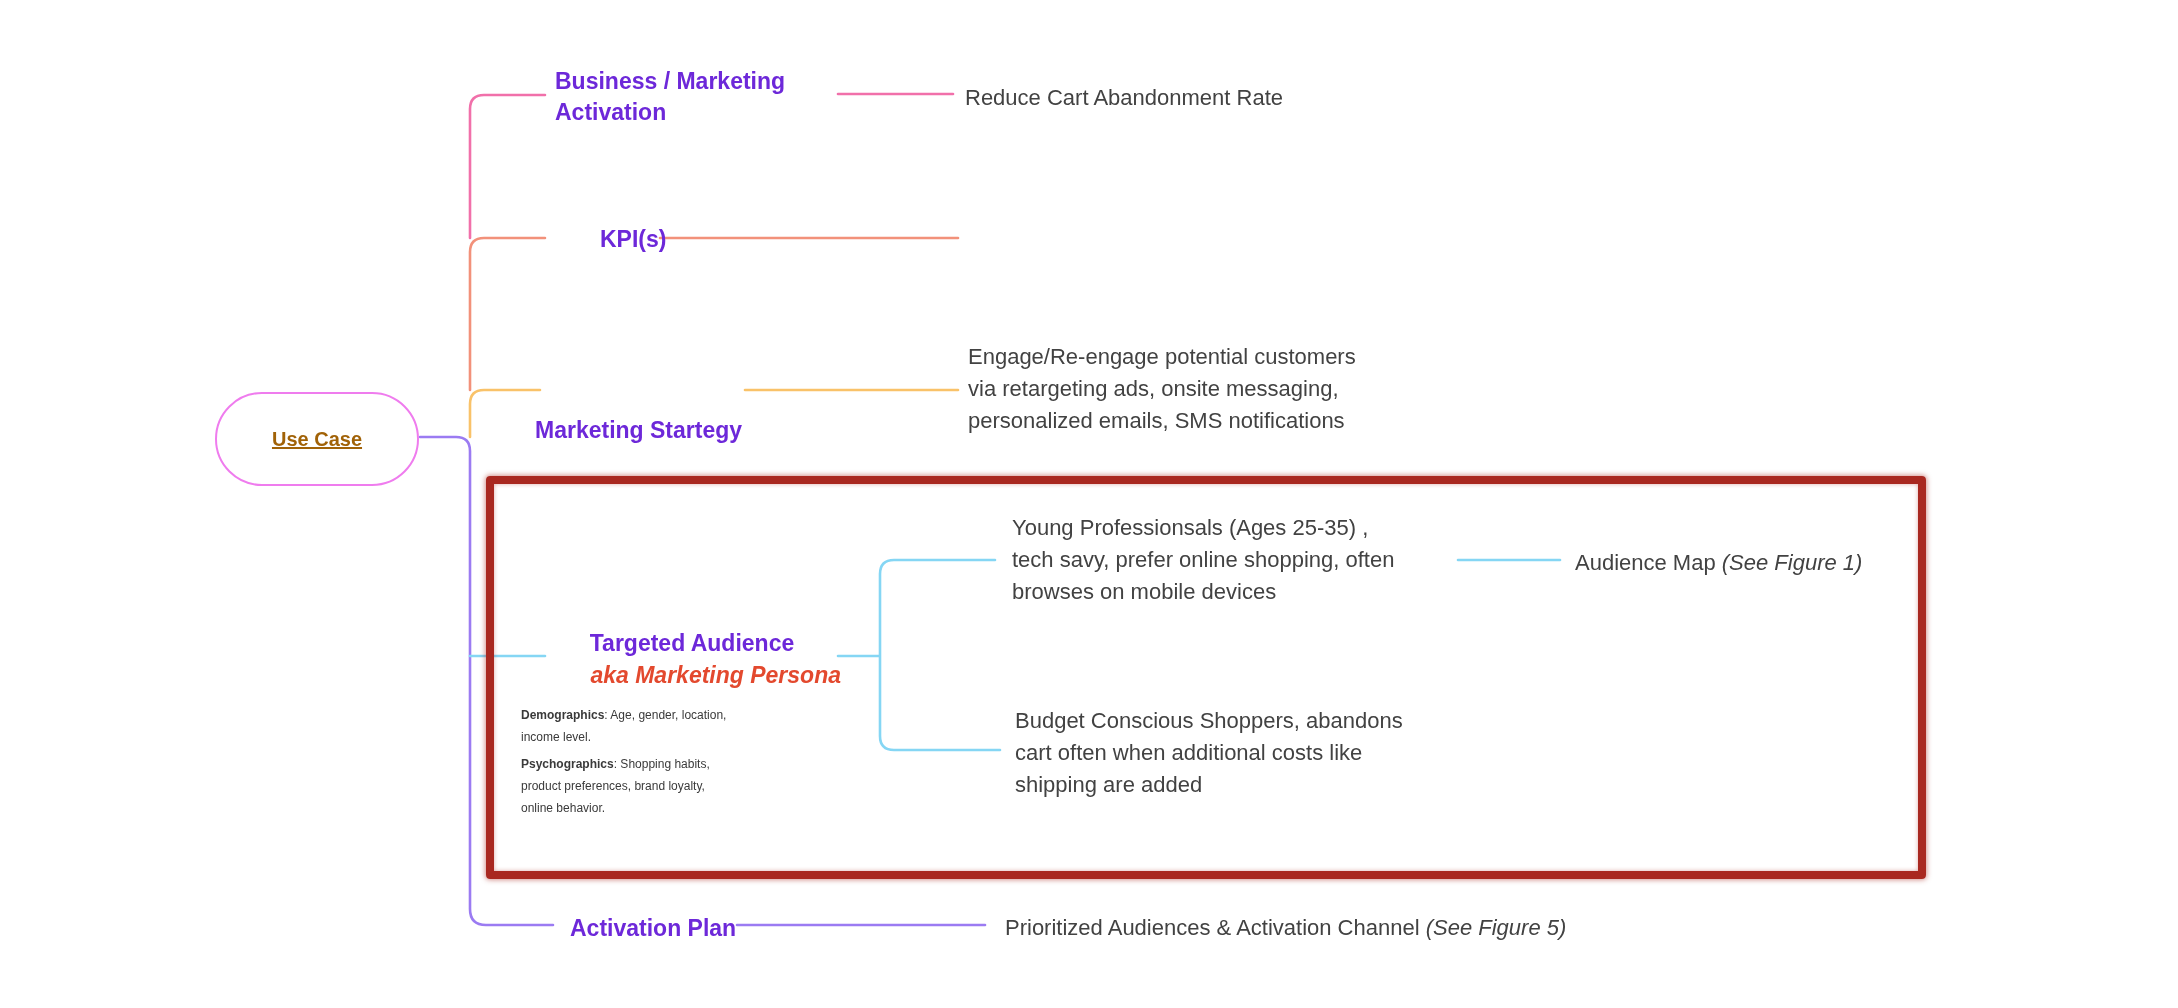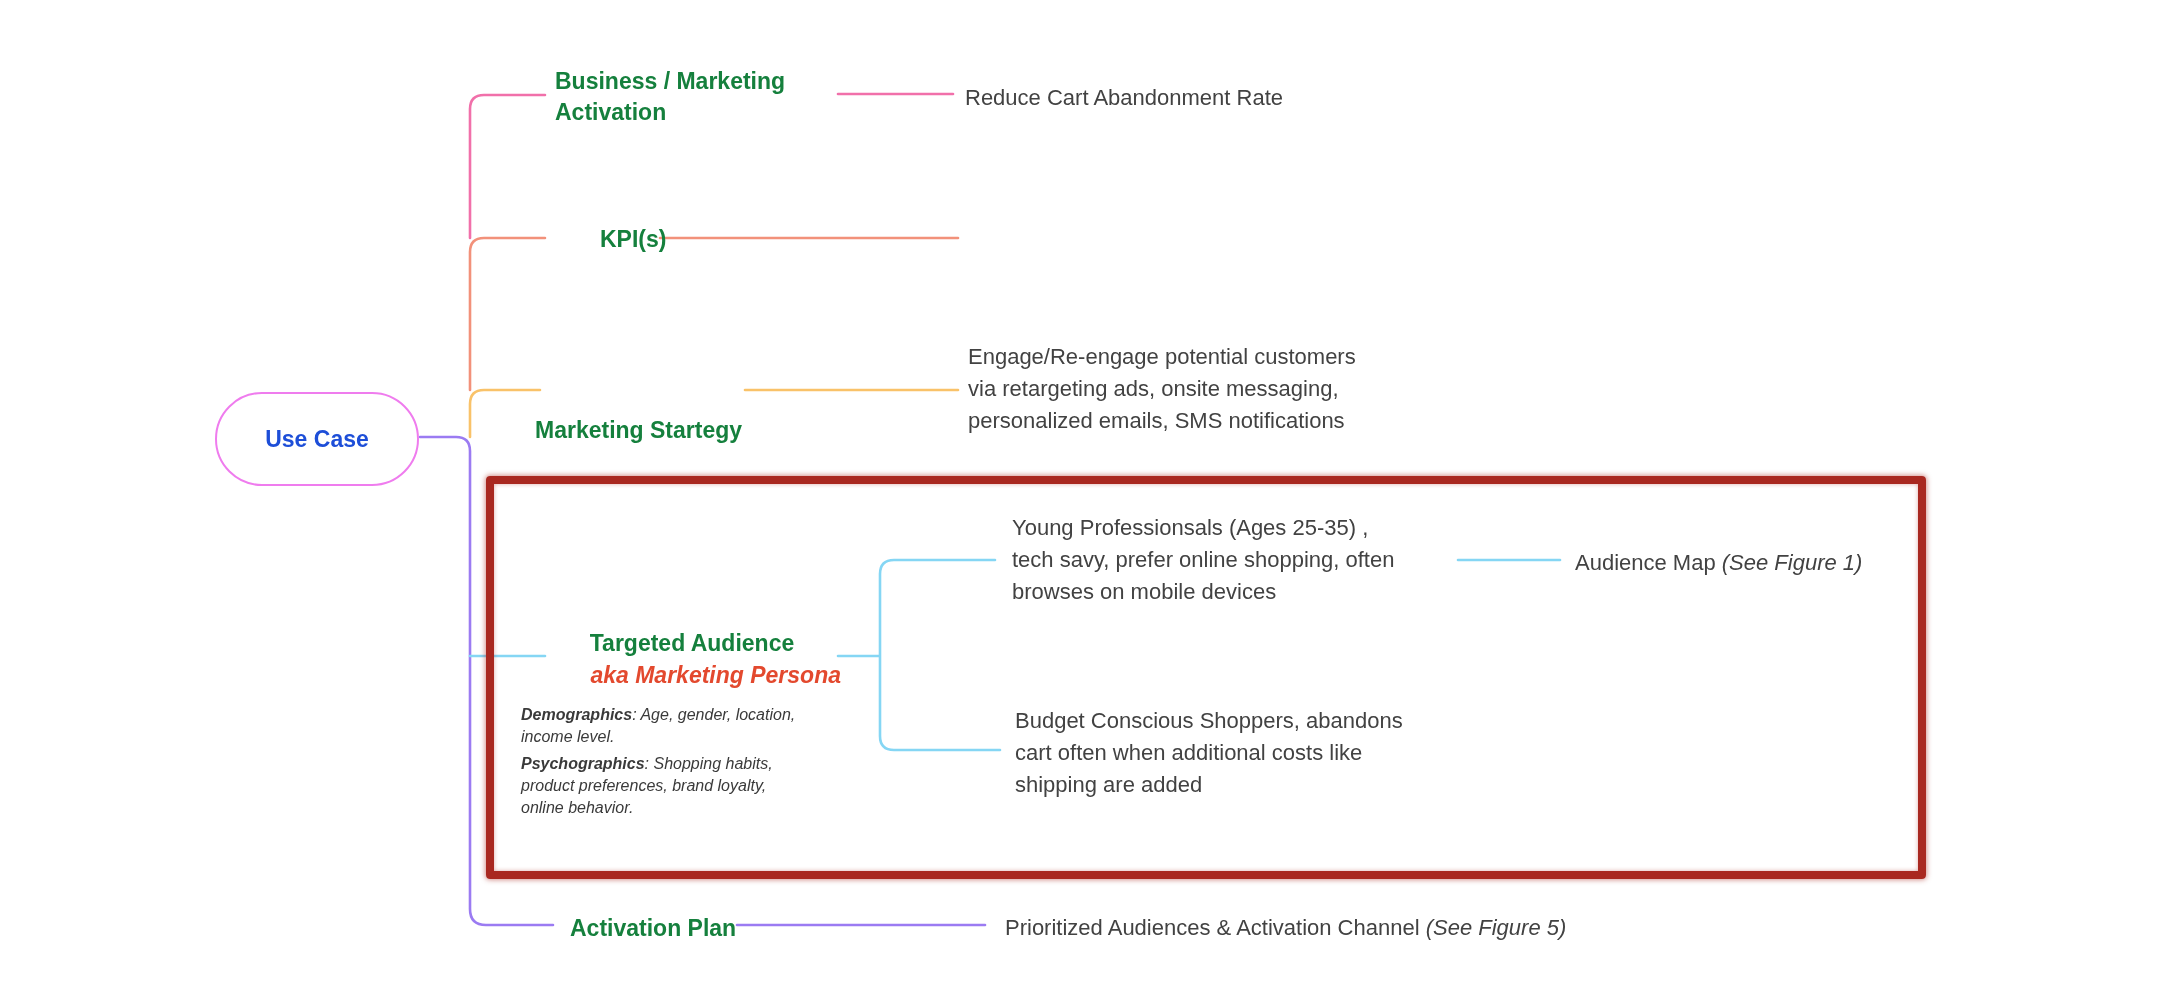--- a/index.html
+++ b/index.html
@@ -6,31 +6,31 @@
   #canvas{
     position:relative;
     width:2178px;height:1008px;
     background:#ffffff;
     font-family:"Liberation Sans", sans-serif;
     overflow:hidden;
   }
   #connectors{position:absolute;left:0;top:0;width:2178px;height:1008px;}
   #connectors path{fill:none;stroke-width:2.6;stroke-linecap:round;}
   .abs{position:absolute;}
-  .label{font-weight:bold;font-size:23px;color:#15803d;line-height:31px;white-space:nowrap;}
+  .label{font-weight:bold;font-size:23px;color:#6d28d9;line-height:31px;white-space:nowrap;}
   .body{font-size:22px;color:#424242;line-height:32px;white-space:nowrap;}
   .node-root{
     left:215px;top:392px;width:204px;height:94px;
     border:2.5px solid #ef7cee;border-radius:47px;
     display:flex;align-items:center;justify-content:center;
     background:#ffffff;box-sizing:border-box;
   }
-  .node-root span{font-weight:bold;font-size:23px;color:#1d4ed8;}
+  .node-root span{font-weight:bold;font-size:20px;color:#a16207;text-decoration:underline;}
   .aka{font-weight:bold;font-style:italic;font-size:23px;color:#e3492e;line-height:33px;white-space:nowrap;}
-  .notes{font-style:italic;font-size:16px;color:#3a3a3a;line-height:22px;}
+  .notes{font-size:12px;color:#3a3a3a;line-height:22px;}
   .notes .para{margin:0 0 5px 0;}
   .notes .line{white-space:nowrap;}
   .notes b{font-weight:bold;}
   .ref{font-style:italic;}
   .highlight-box{
     left:486px;top:476px;width:1440px;height:403px;
     border:8px solid #a92820;border-radius:4px;
     box-sizing:border-box;
     box-shadow:0 0 5px 1px rgba(169,40,32,0.5), inset 0 0 4px rgba(169,40,32,0.4);
     background:transparent;

